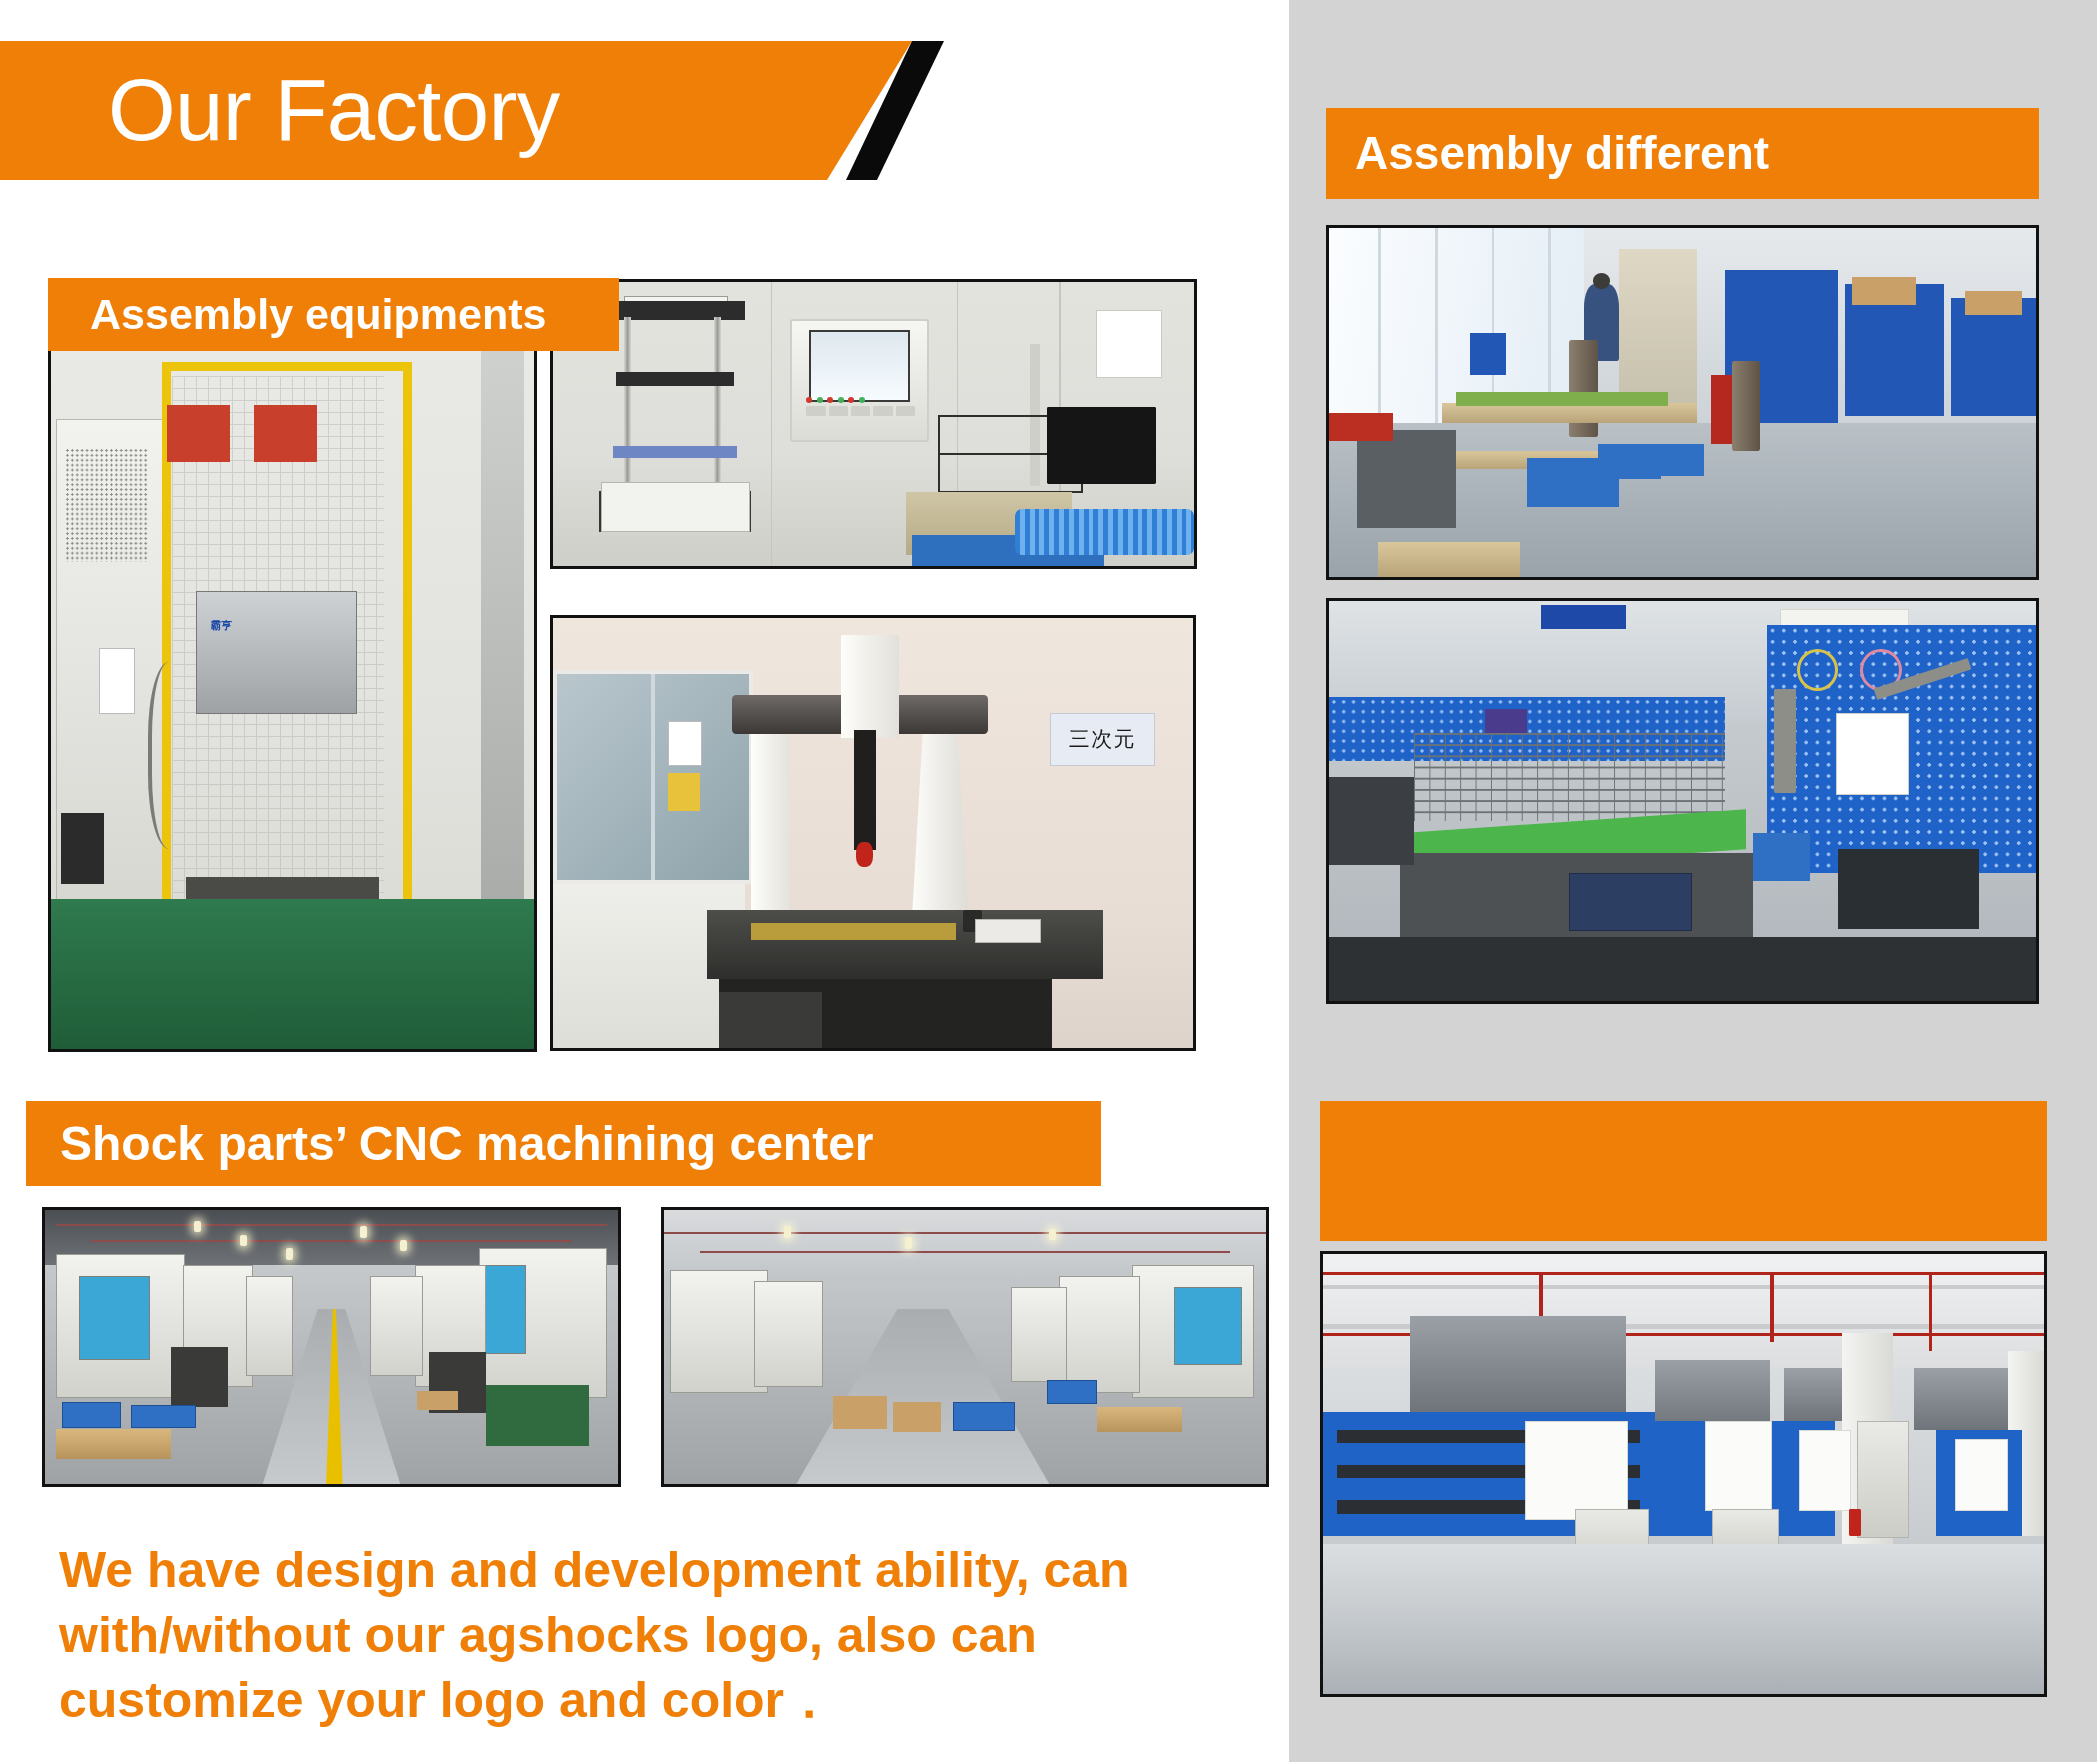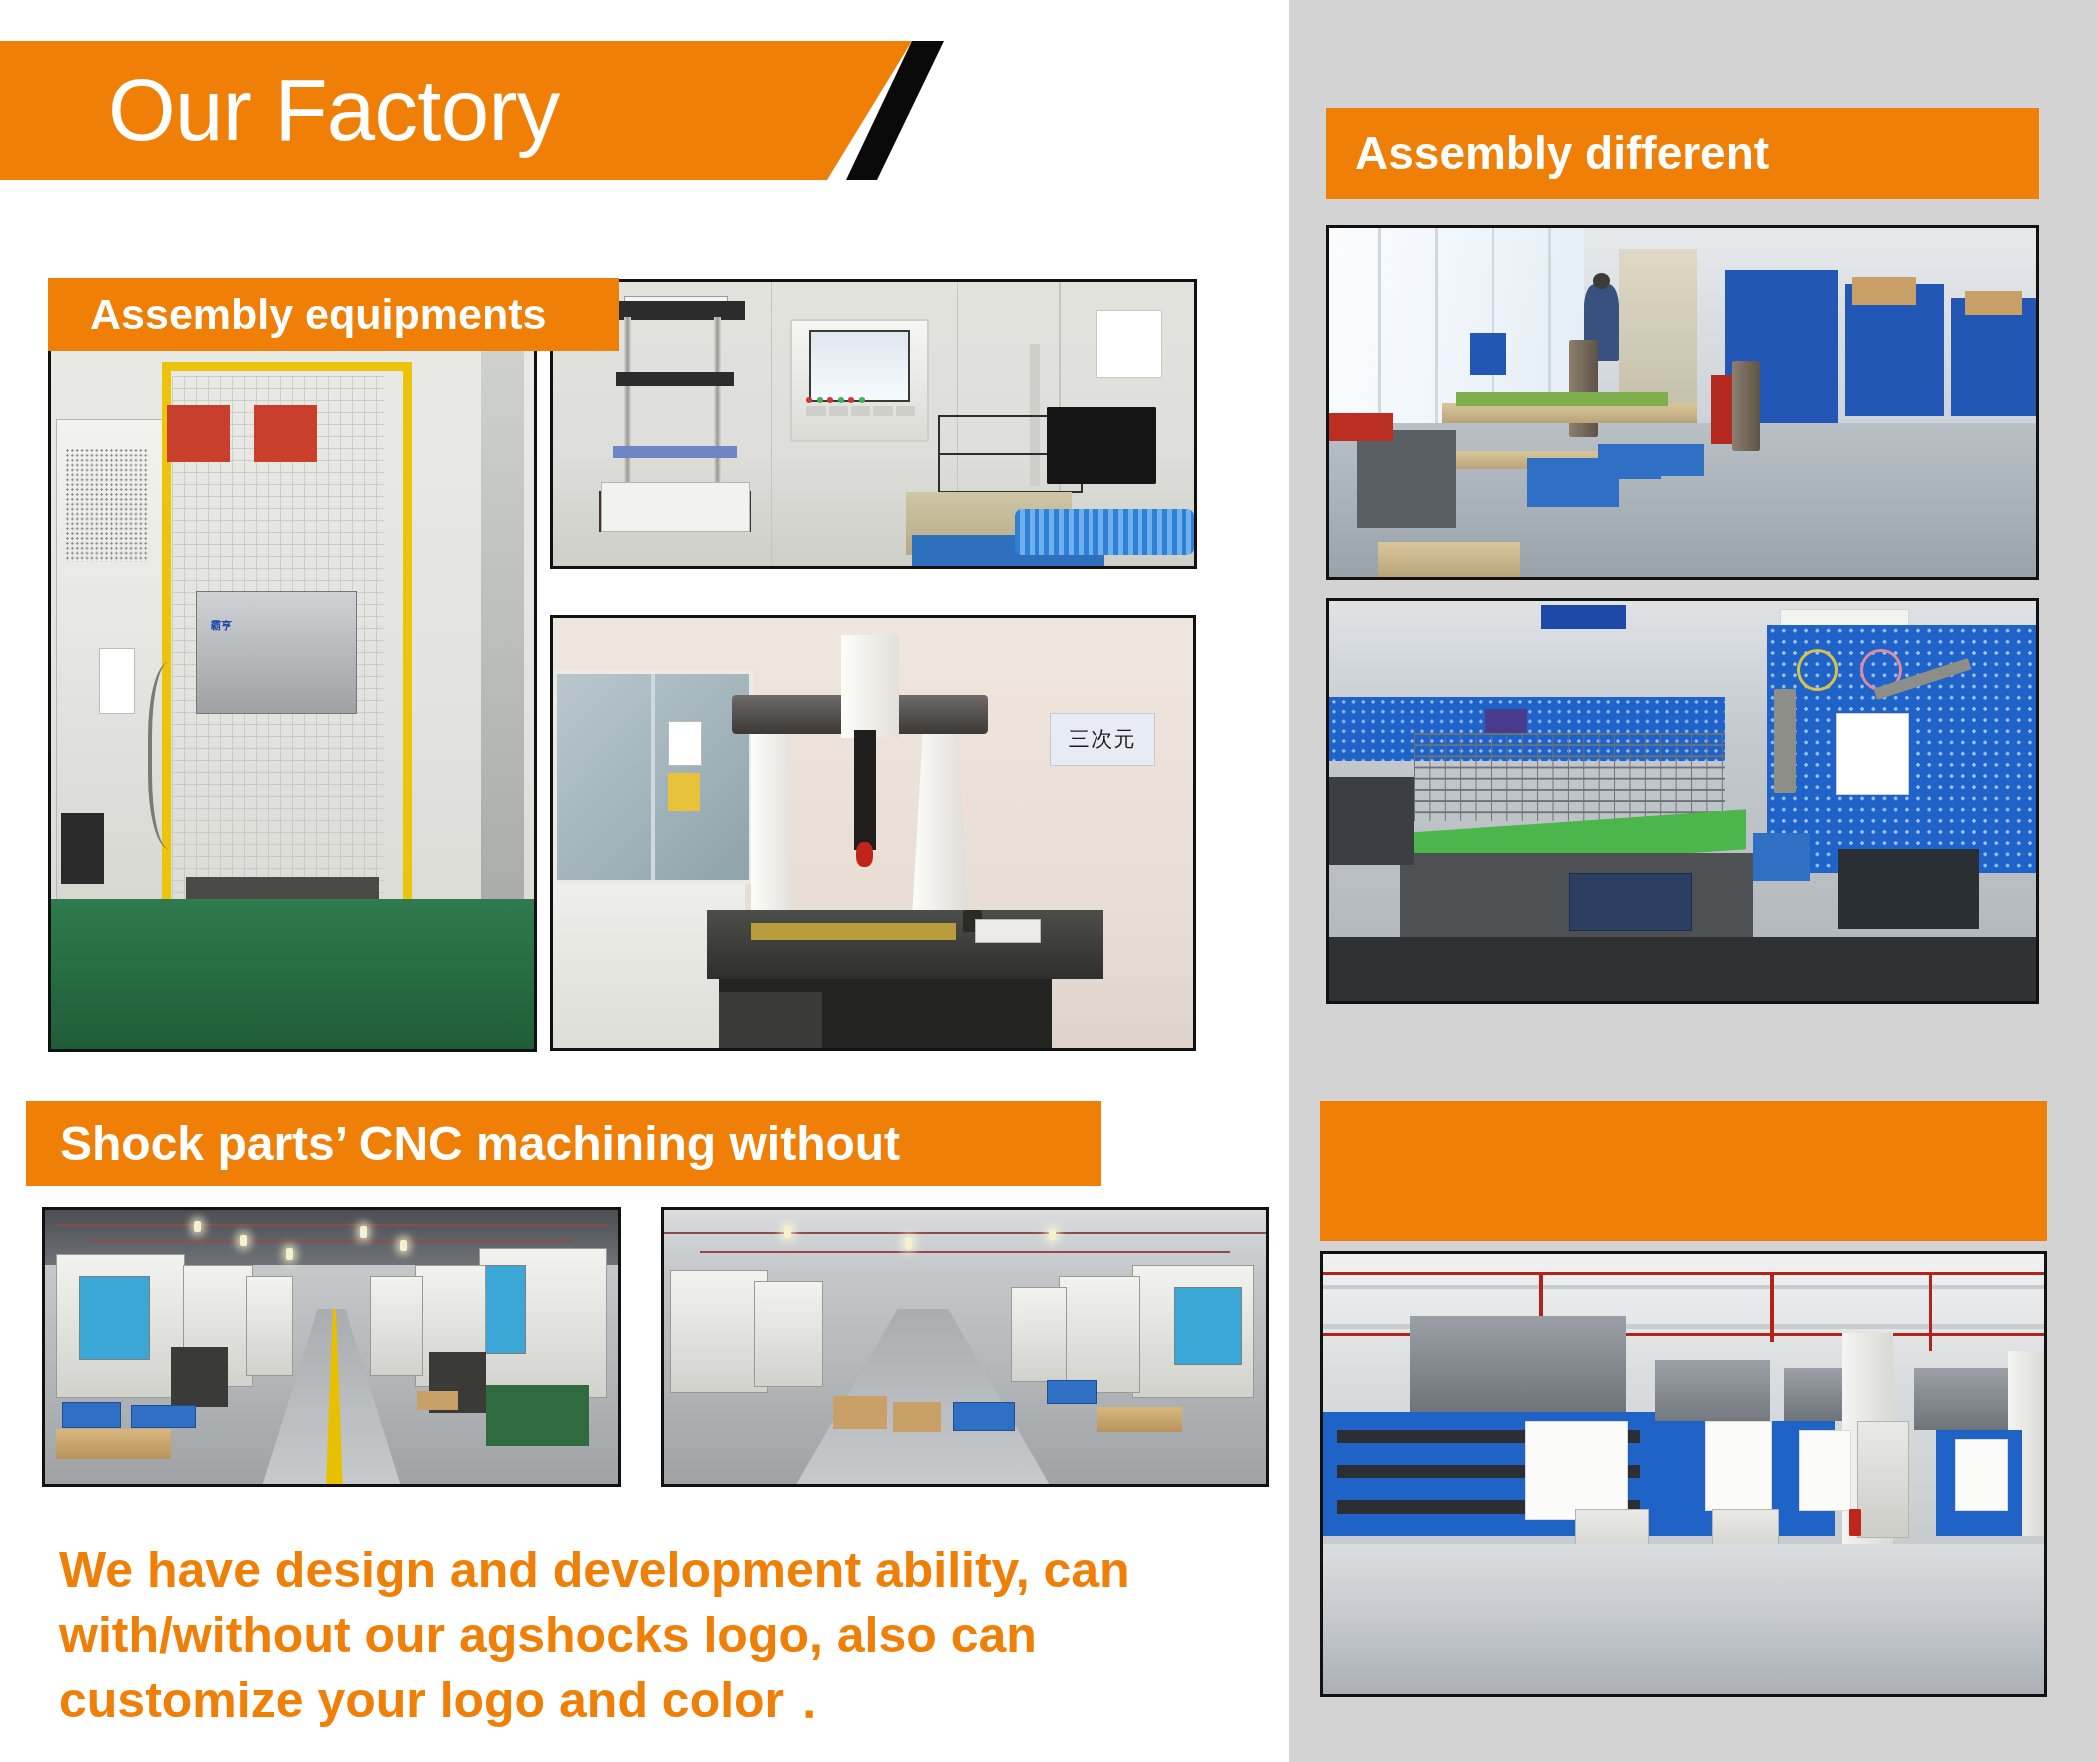--- a/index.html
+++ b/index.html
@@ -327,21 +327,21 @@
       <div class="pc"></div>
     </div>
   </div>
 </div>
 
 <div class="caption" id="cap-testing">
   <span>Assembly equipments</span>
 </div>
 
 <div class="caption" id="cap-cnc">
-  <span>Shock parts’  CNC machining without</span>
+  <span>Shock parts’  CNC machining center</span>
 </div>
 
 <div class="photo" id="ph-cnc1">
   <div class="inner">
     <div class="sc-cnc">
       <div class="ceil"></div>
       <div class="pipe" style="left:2%;top:5%;width:96%"></div>
       <div class="pipe" style="left:8%;top:11%;width:84%"></div>
       <div class="lamp" style="left:26%;top:4%"></div>
       <div class="lamp" style="left:34%;top:9%"></div>

